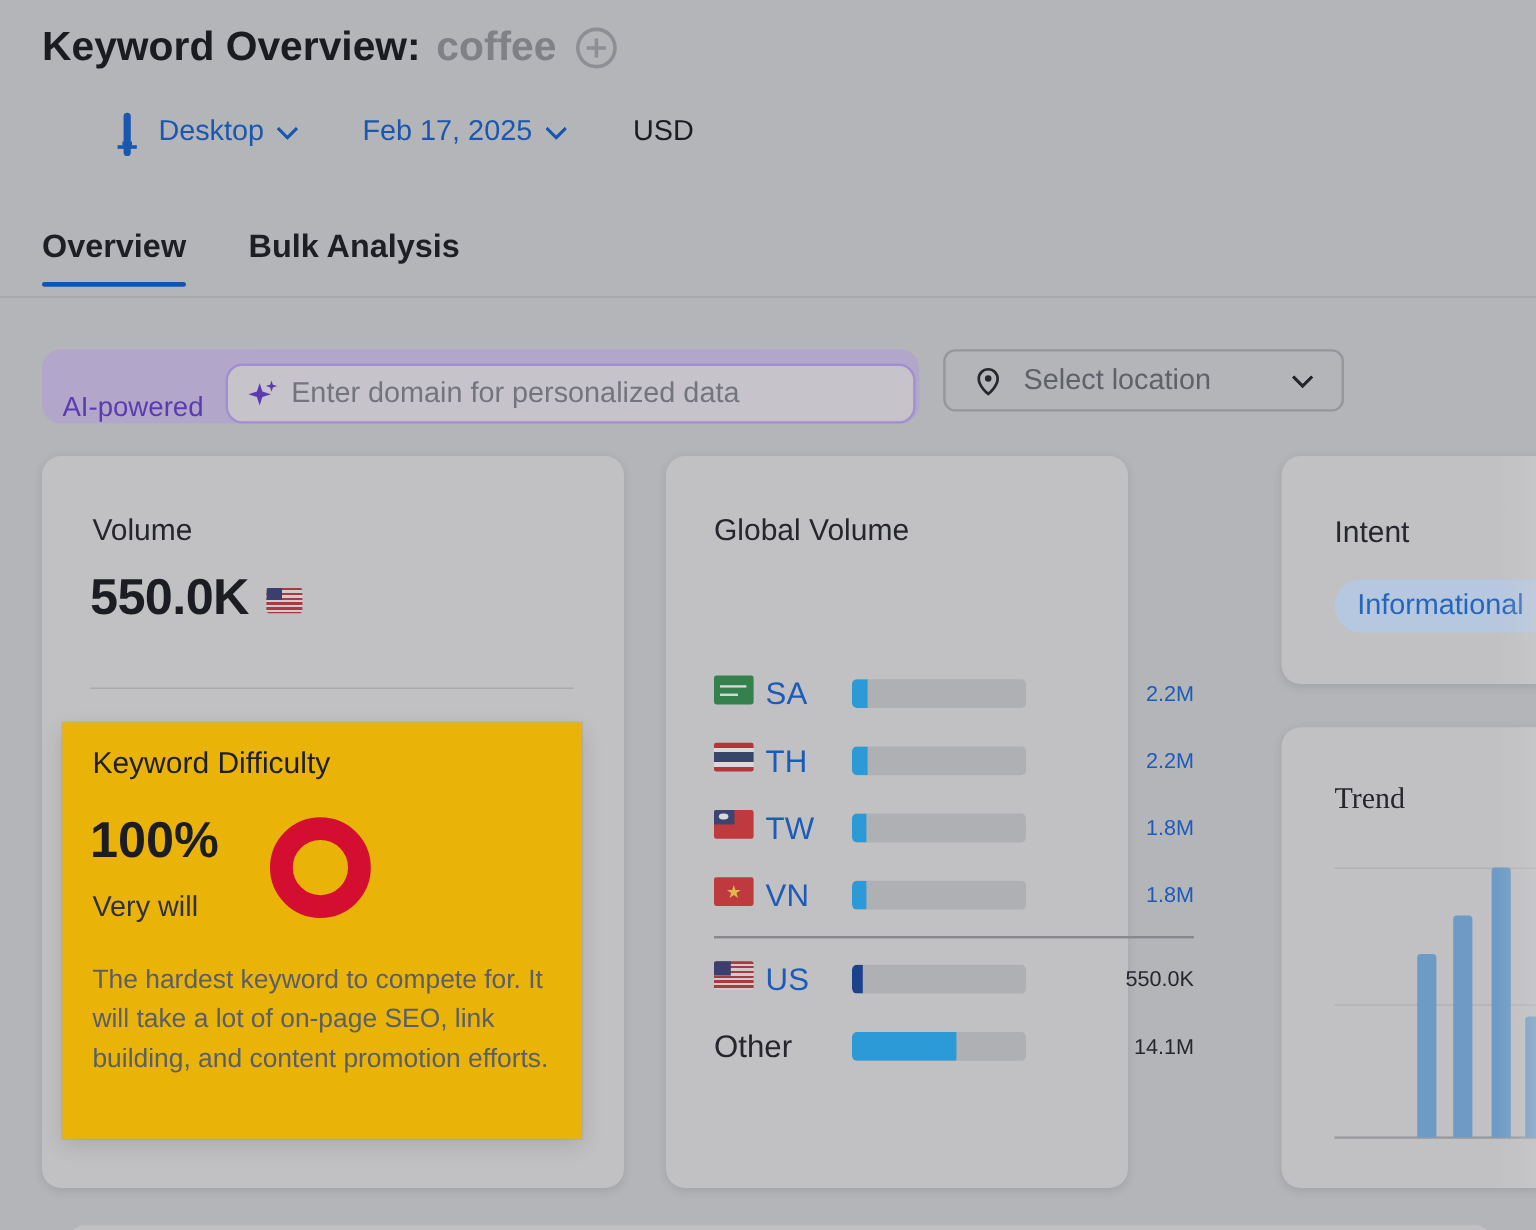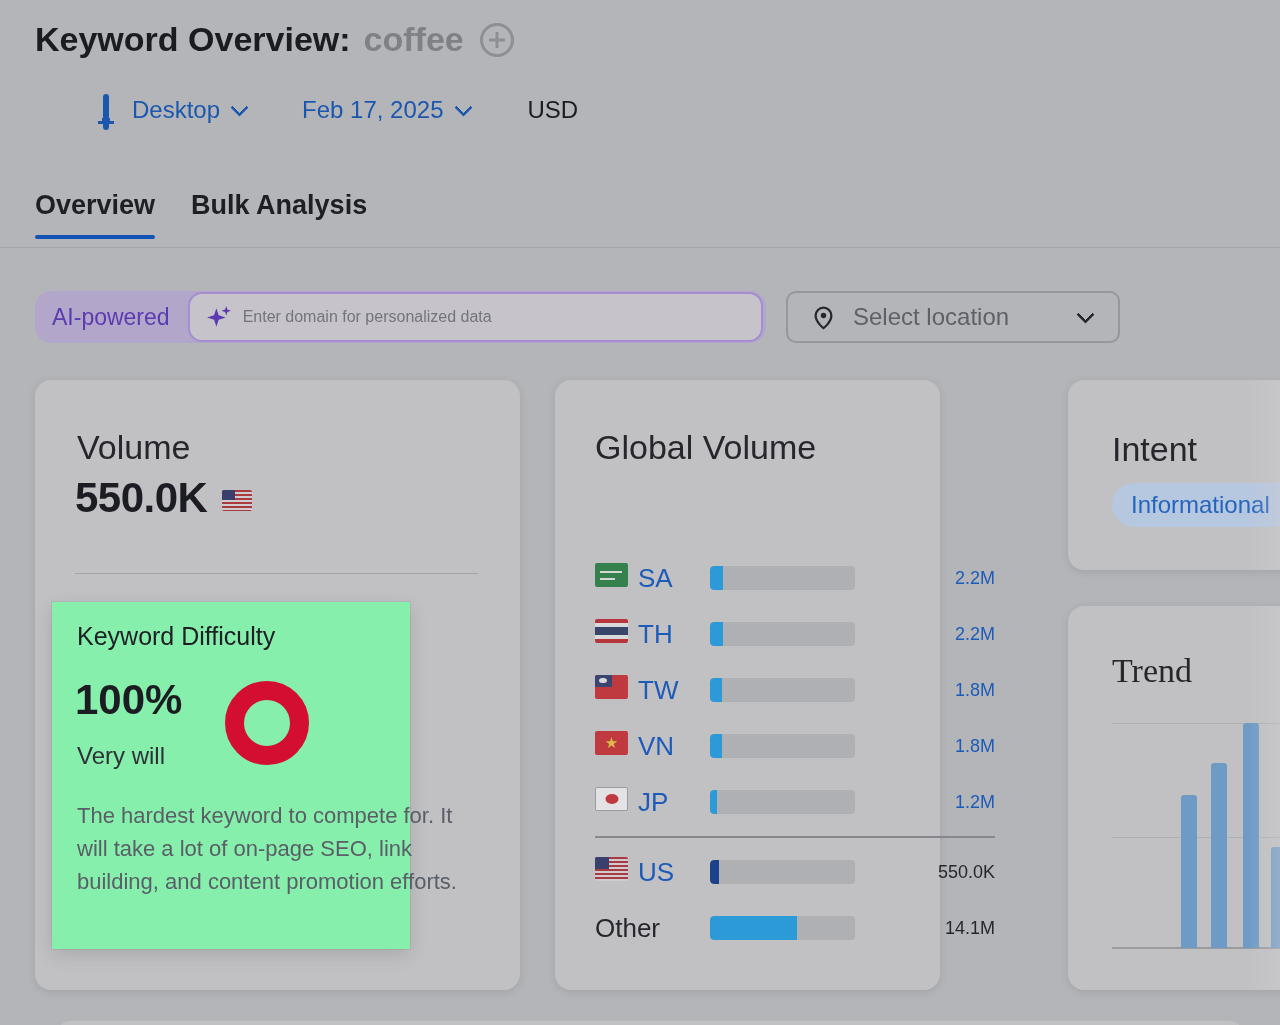--- a/index.html
+++ b/index.html
@@ -38,44 +38,44 @@
   .monitor{position:relative;width:30px;height:27px;margin-right:11px;flex:none;}
   .monitor .screen{box-sizing:border-box;width:30px;height:21px;border:3px solid #1b57ae;border-bottom:6px solid #1b57ae;border-radius:4px;}
   .monitor .stand{position:absolute;left:50%;transform:translateX(-50%);top:21px;width:8px;height:3px;background:#1b57ae;}
   .monitor .base{position:absolute;left:50%;transform:translateX(-50%);top:24px;width:16px;height:3px;background:#1b57ae;}
   .currency{color:#1b1c21;margin-left:58px;}
   .gap56{margin-left:56px;}
 
   
   .tabs{position:absolute;left:35px;top:190px;display:flex;}
   .tab{position:relative;background:none;border:none;padding:0 0 18px 0;font:inherit;font-size:27px;font-weight:600;color:#1e1f24;cursor:pointer;}
-  .tab + .tab{margin-left:36px;}
+  .tab + .tab{margin-left:52px;}
   .tab .underline{position:absolute;left:0;right:0;bottom:0;height:4px;border-radius:2px;background:#1353b5;}
   .tabs-divider{position:absolute;left:0;right:0;top:247px;height:1px;background:#a2a3a7;}
 
   
-  .ai-pill{position:absolute;left:35px;top:291px;width:731px;height:52px;background:#b2a7ca;border-radius:16px;display:flex;align-items:center;}
+  .ai-pill{position:absolute;left:35px;top:291px;width:731px;height:62px;background:#b2a7ca;border-radius:16px;display:flex;align-items:flex-end;}
   .ai-label{font-size:23px;font-weight:500;color:#5c3ab0;padding:0 18px 0 17px;white-space:nowrap;}
   .domain-input-wrap{position:relative;height:50px;flex:1;margin-right:3px;background:#c6c4ca;border:2px solid #a48ecf;border-radius:14px;box-sizing:border-box;display:flex;align-items:center;}
   .sparkle{margin:0 8px 0 16px;flex:none;display:flex;}
-  .domain-input{flex:1;border:none;background:transparent;outline:none;font:inherit;font-size:16px;color:#3a3b40;}
+  .domain-input{flex:1;border:none;background:transparent;outline:none;font:inherit;font-size:24px;color:#3a3b40;}
   .domain-input::placeholder{color:#73757c;opacity:1;}
   .loc-btn{position:absolute;left:786px;top:291px;width:334px;height:52px;box-sizing:border-box;border:2px solid #96979c;border-radius:10px;background:transparent;display:flex;align-items:center;padding:0 22px;font:inherit;cursor:pointer;}
   .loc-btn .lbl{font-size:24px;color:#5f6168;margin-left:16px;flex:1;text-align:left;}
   .loc-btn .chev{color:#26272c;margin-right:4px;}
 
   
   .card{position:absolute;background:#c1c1c4;border-radius:16px;box-shadow:0 2px 8px rgba(0,0,0,0.10);}
-  .card-title{position:absolute;font-size:34px;font-weight:500;color:#26272c;}
+  .card-title{position:absolute;font-size:25px;font-weight:500;color:#26272c;}
   .big-num{position:absolute;font-size:42px;font-weight:800;color:#1c1d22;letter-spacing:-0.5px;display:flex;align-items:center;}
   #volume-card{left:35px;top:380px;width:485px;height:610px;}
   #volume-card .vflag{width:30px;height:21px;margin-left:15px;margin-top:4px;}
   .vol-divider{position:absolute;left:40px;top:193px;width:403px;height:1px;background:#a4a5a9;}
 
-  .kd-box{position:absolute;left:17px;top:222px;width:358px;height:347px;background:#86efac;box-shadow:0 0 0 1px rgba(0,0,0,0.05),0 6px 18px rgba(0,0,0,0.12);}
+  .kd-box{position:absolute;left:17px;top:222px;width:433px;height:347px;background:#eab308;box-shadow:0 0 0 1px rgba(0,0,0,0.05),0 6px 18px rgba(0,0,0,0.12);}
   .kd-title{position:absolute;left:25px;top:20px;font-size:25px;font-weight:500;color:#1e1f24;}
   .kd-pct{position:absolute;left:23px;top:74px;font-size:42px;font-weight:800;color:#1c1d22;}
   .kd-donut{position:absolute;left:173px;top:79px;width:84px;height:84px;box-sizing:border-box;border:19px solid #d40e31;border-radius:50%;}
   .kd-level{position:absolute;left:25px;top:140px;font-size:24px;color:#2f3138;}
   .kd-desc{position:absolute;left:25px;top:197px;width:390px;font-size:22px;line-height:33px;color:#5a5e67;}
 
   #gv-card{left:555px;top:380px;width:385px;height:610px;text-decoration:underline;}
   .gv-rows{position:absolute;left:40px;top:170px;width:400px;}
   .gv-row{height:56px;display:flex;align-items:center;}
   .gv-label{width:115px;display:flex;flex:none;}
@@ -209,30 +209,20 @@
       <div class="gv-row">
         <div class="gv-label">
           <span class="flag flag-vn"></span>
           <span class="gv-code">VN</span>
         </div>
         <div class="gv-bar">
           <div class="gv-fill" style="width: 8%; background: rgb(45, 154, 216);"></div>
         </div>
         <div class="gv-val">1.8M</div>
       </div>
-      <div class="gv-row">
-        <div class="gv-label">
-          <span class="flag flag-jp"></span>
-          <span class="gv-code">JP</span>
-        </div>
-        <div class="gv-bar">
-          <div class="gv-fill" style="width: 5%; background: rgb(45, 154, 216);"></div>
-        </div>
-        <div class="gv-val">1.2M</div>
-      </div>
       <div class="gv-divider"></div>
       <div class="gv-row">
         <div class="gv-label">
           <span class="flag flag-us"></span>
           <span class="gv-code">US</span>
         </div>
         <div class="gv-bar">
           <div class="gv-fill" style="width: 6%; background: rgb(28, 66, 140);"></div>
         </div>
         <div class="gv-val dark">550.0K</div>

